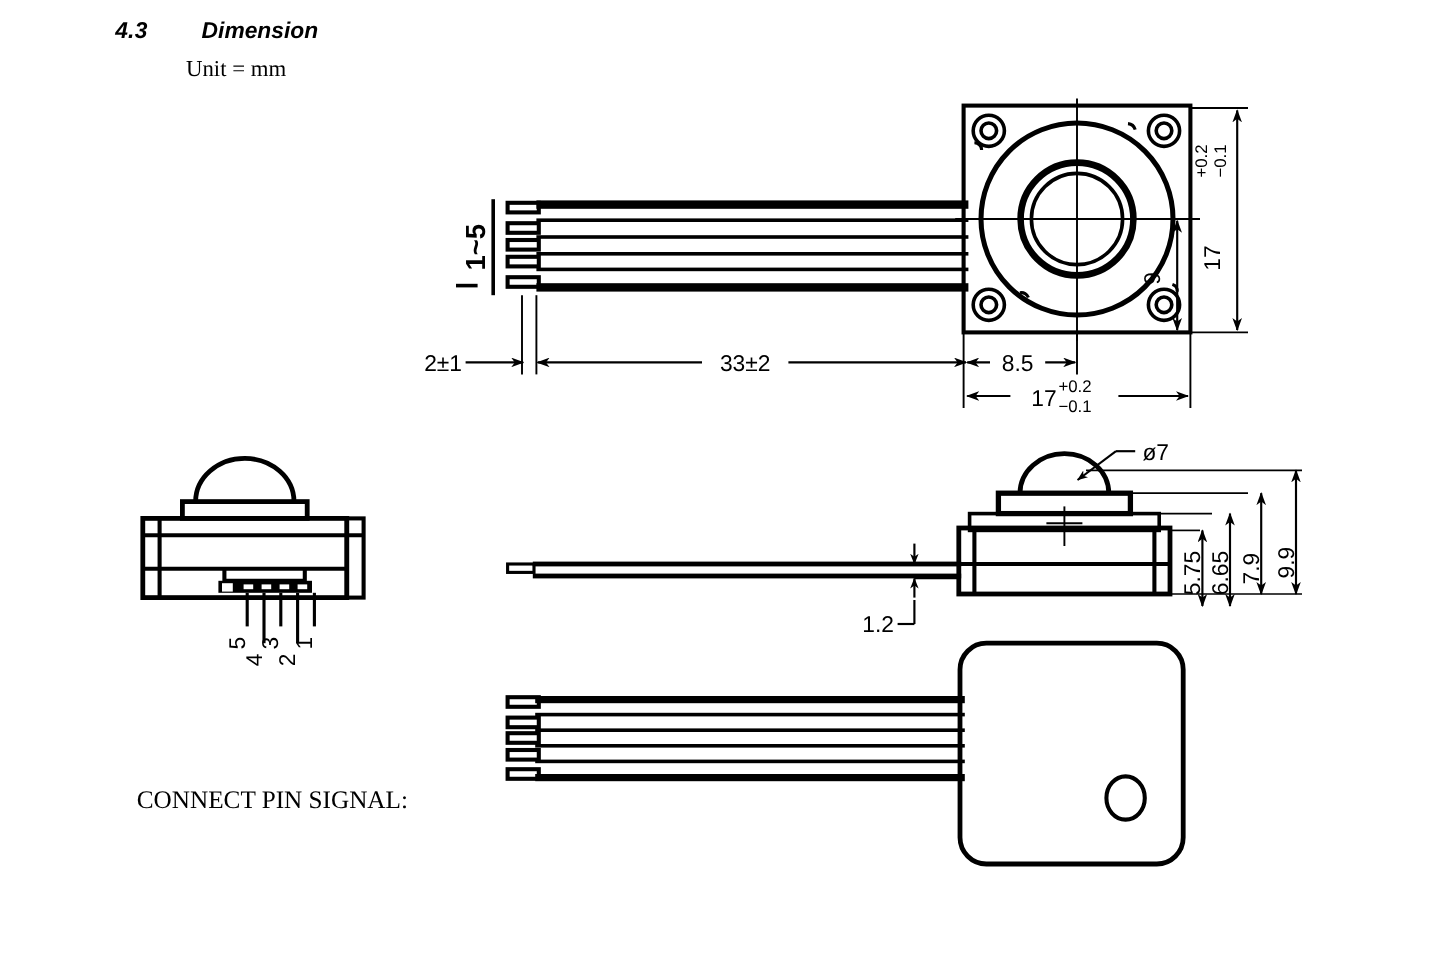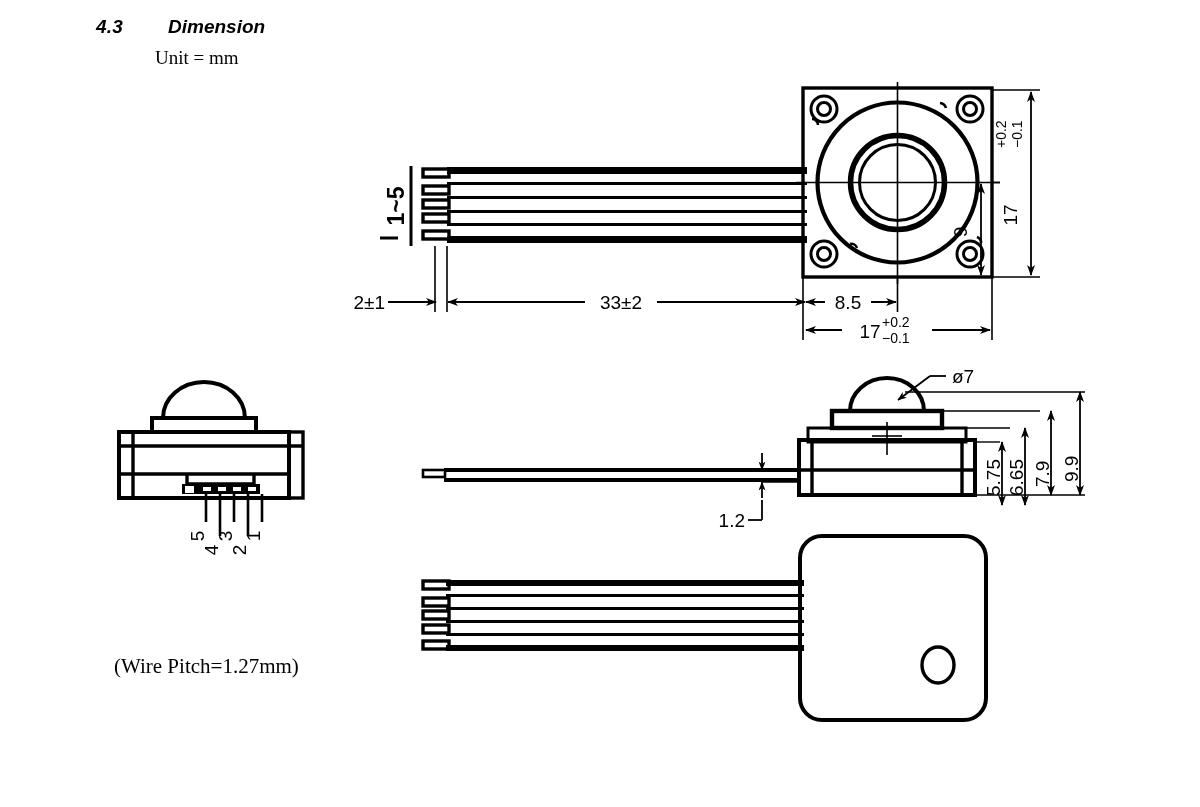--- a/index.html
+++ b/index.html
@@ -86,21 +86,21 @@
 </head>
 <body>
 
 <div id="page">
 
   <div class="heading-num">4.3</div>
   <div class="heading-title">Dimension</div>
   <div class="unit-note">Unit = mm</div>
 
   <div class="pin-block">
-    <div>(Wire Pitch=1.27mm)</div>
+    <div>CONNECT PIN SIGNAL:</div>
     
     
     
     
     
   </div>
 
   <svg class="drawing" viewBox="0 0 1200 807">
     <defs>
       <marker id="arrEnd" markerWidth="11" markerHeight="8" refX="10" refY="4" orient="auto" markerUnits="userSpaceOnUse">

